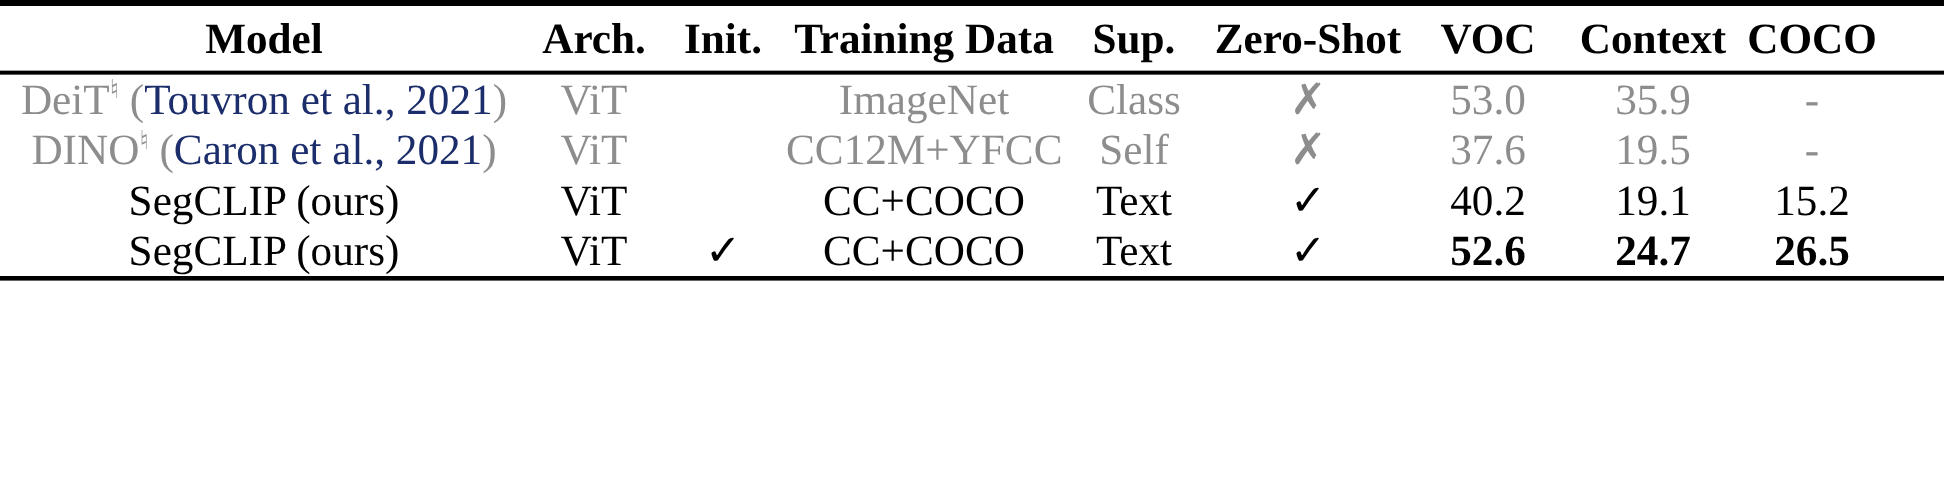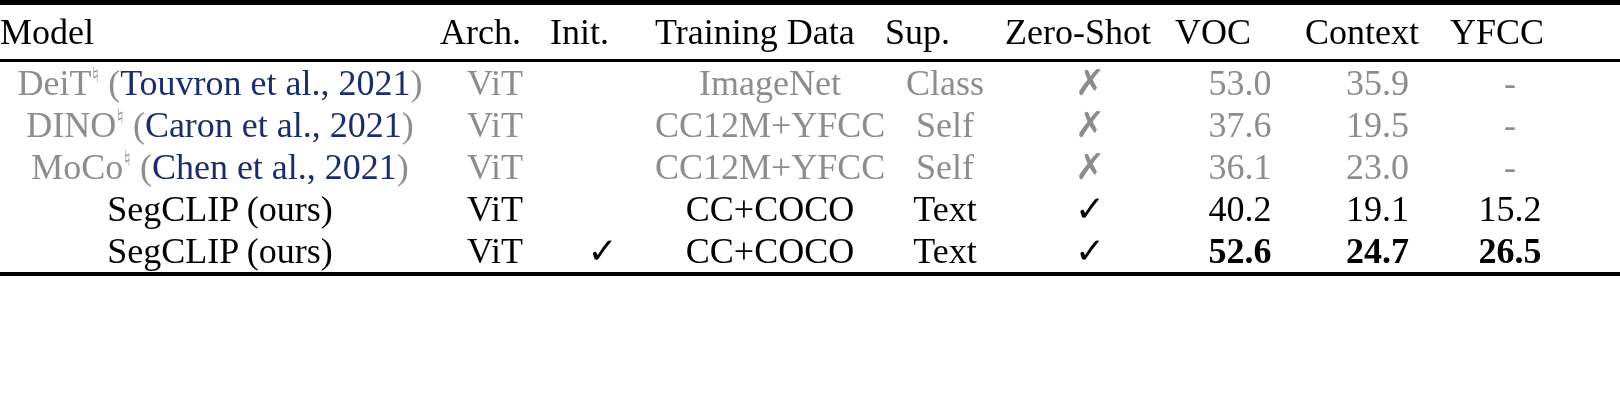--- a/index.html
+++ b/index.html
@@ -18,24 +18,24 @@
     border-top: 5px solid var(--rule, #000);
     border-bottom: 4px solid var(--rule, #000);
   }
   table {
     width: 1620px;
     border-collapse: collapse;
     table-layout: fixed;
     font-size: 36px;
   }
   thead th {
-    font-weight: normal;
+    font-weight: bold;
     height: 54px;
     padding: 0;
-    text-align: left;
+    text-align: center;
     vertical-align: middle;
     border-bottom: 3px solid var(--rule, #000);
     white-space: nowrap;
   }
   tbody td {
     height: 42px;
     padding: 0;
     text-align: center;
     vertical-align: middle;
     white-space: nowrap;
@@ -91,21 +91,21 @@
     <thead>
       <tr>
         <th>Model</th>
         <th>Arch.</th>
         <th>Init.</th>
         <th>Training Data</th>
         <th>Sup.</th>
         <th>Zero-Shot</th>
         <th>VOC</th>
         <th>Context</th>
-        <th>YFCC</th>
+        <th>COCO</th>
         <th></th>
       </tr>
     </thead>
     <tbody>
         <tr class="muted">
     <td class="td-model"><span class="m-name">DeiT</span><sup class="m-sup">♮</sup><span class="m-cite-wrap"><a class="m-cite">Touvron et al., 2021</a></span></td>
     <td>ViT</td>
     <td></td>
     <td>ImageNet</td>
     <td>Class</td>
@@ -117,32 +117,20 @@
   </tr>
         <tr class="muted">
     <td class="td-model"><span class="m-name">DINO</span><sup class="m-sup">♮</sup><span class="m-cite-wrap"><a class="m-cite">Caron et al., 2021</a></span></td>
     <td>ViT</td>
     <td></td>
     <td>CC12M+YFCC</td>
     <td>Self</td>
     <td><span class="cross">✗</span></td>
     <td class="metric">37.6</td>
     <td class="metric">19.5</td>
-    <td class="metric">-</td>
-    <td></td>
-  </tr>
-        <tr class="muted">
-    <td class="td-model"><span class="m-name">MoCo</span><sup class="m-sup">♮</sup><span class="m-cite-wrap"><a class="m-cite">Chen et al., 2021</a></span></td>
-    <td>ViT</td>
-    <td></td>
-    <td>CC12M+YFCC</td>
-    <td>Self</td>
-    <td><span class="cross">✗</span></td>
-    <td class="metric">36.1</td>
-    <td class="metric">23.0</td>
     <td class="metric">-</td>
     <td></td>
   </tr>
         <tr>
     <td class="td-model"><span class="m-name">SegCLIP (ours)</span></td>
     <td>ViT</td>
     <td></td>
     <td>CC+COCO</td>
     <td>Text</td>
     <td><span class="check">✓</span></td>

